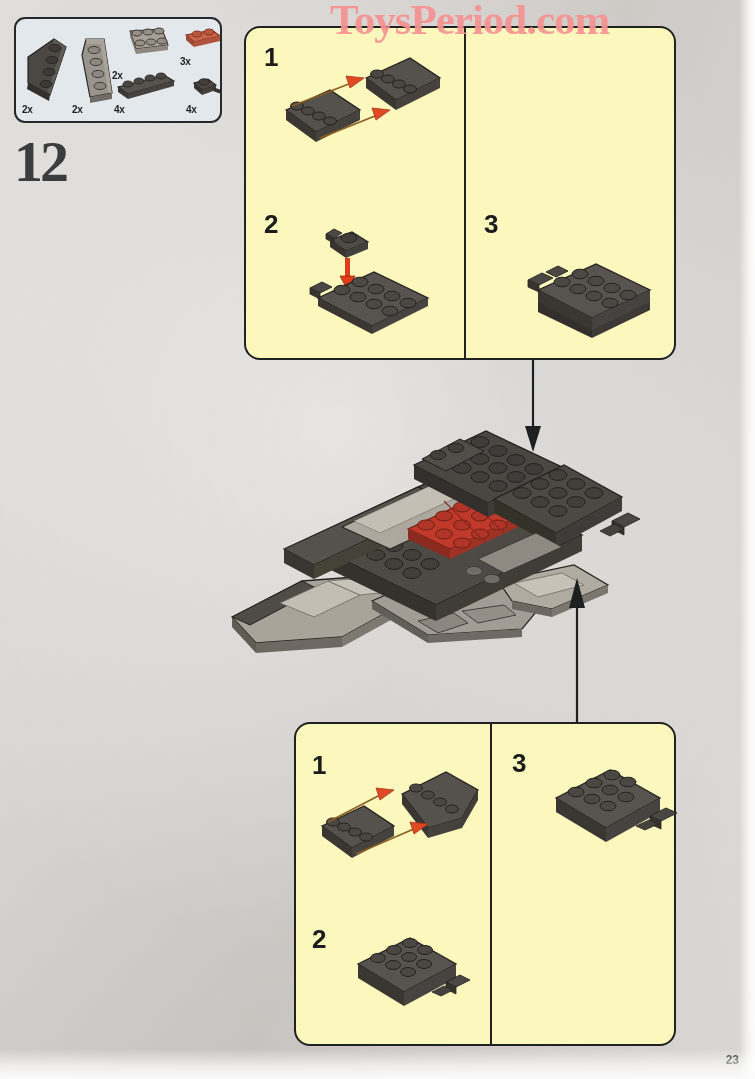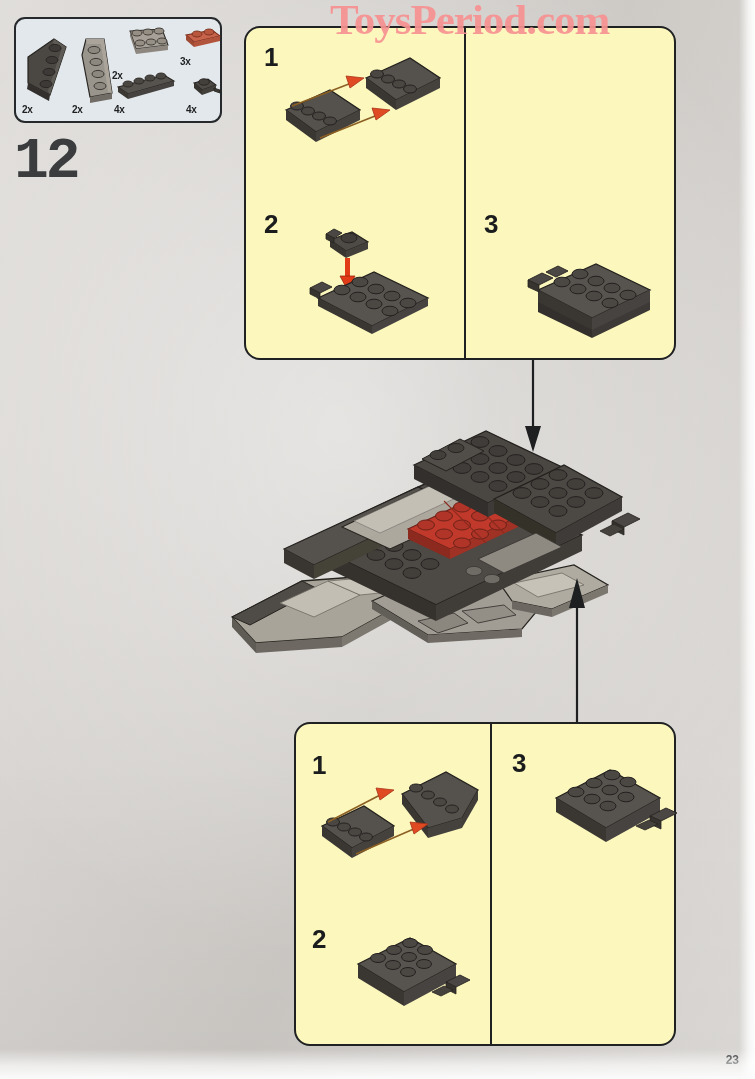--- a/index.html
+++ b/index.html
@@ -67,21 +67,21 @@
     line-height: 1;
     letter-spacing: -0.3px;
   }
   .part-art { position: relative; }
 
   
   #step-number {
     position: absolute;
     left: 14px;
     top: 133px;
-    font-family: Liberation Mono, monospace;
+    font-family: Liberation Serif, serif;
     font-weight: bold;
     font-size: 58px;
     line-height: 1;
     color: #3a3c3e;
     letter-spacing: -3px;
   }
 
   
   #watermark {
     position: absolute;

